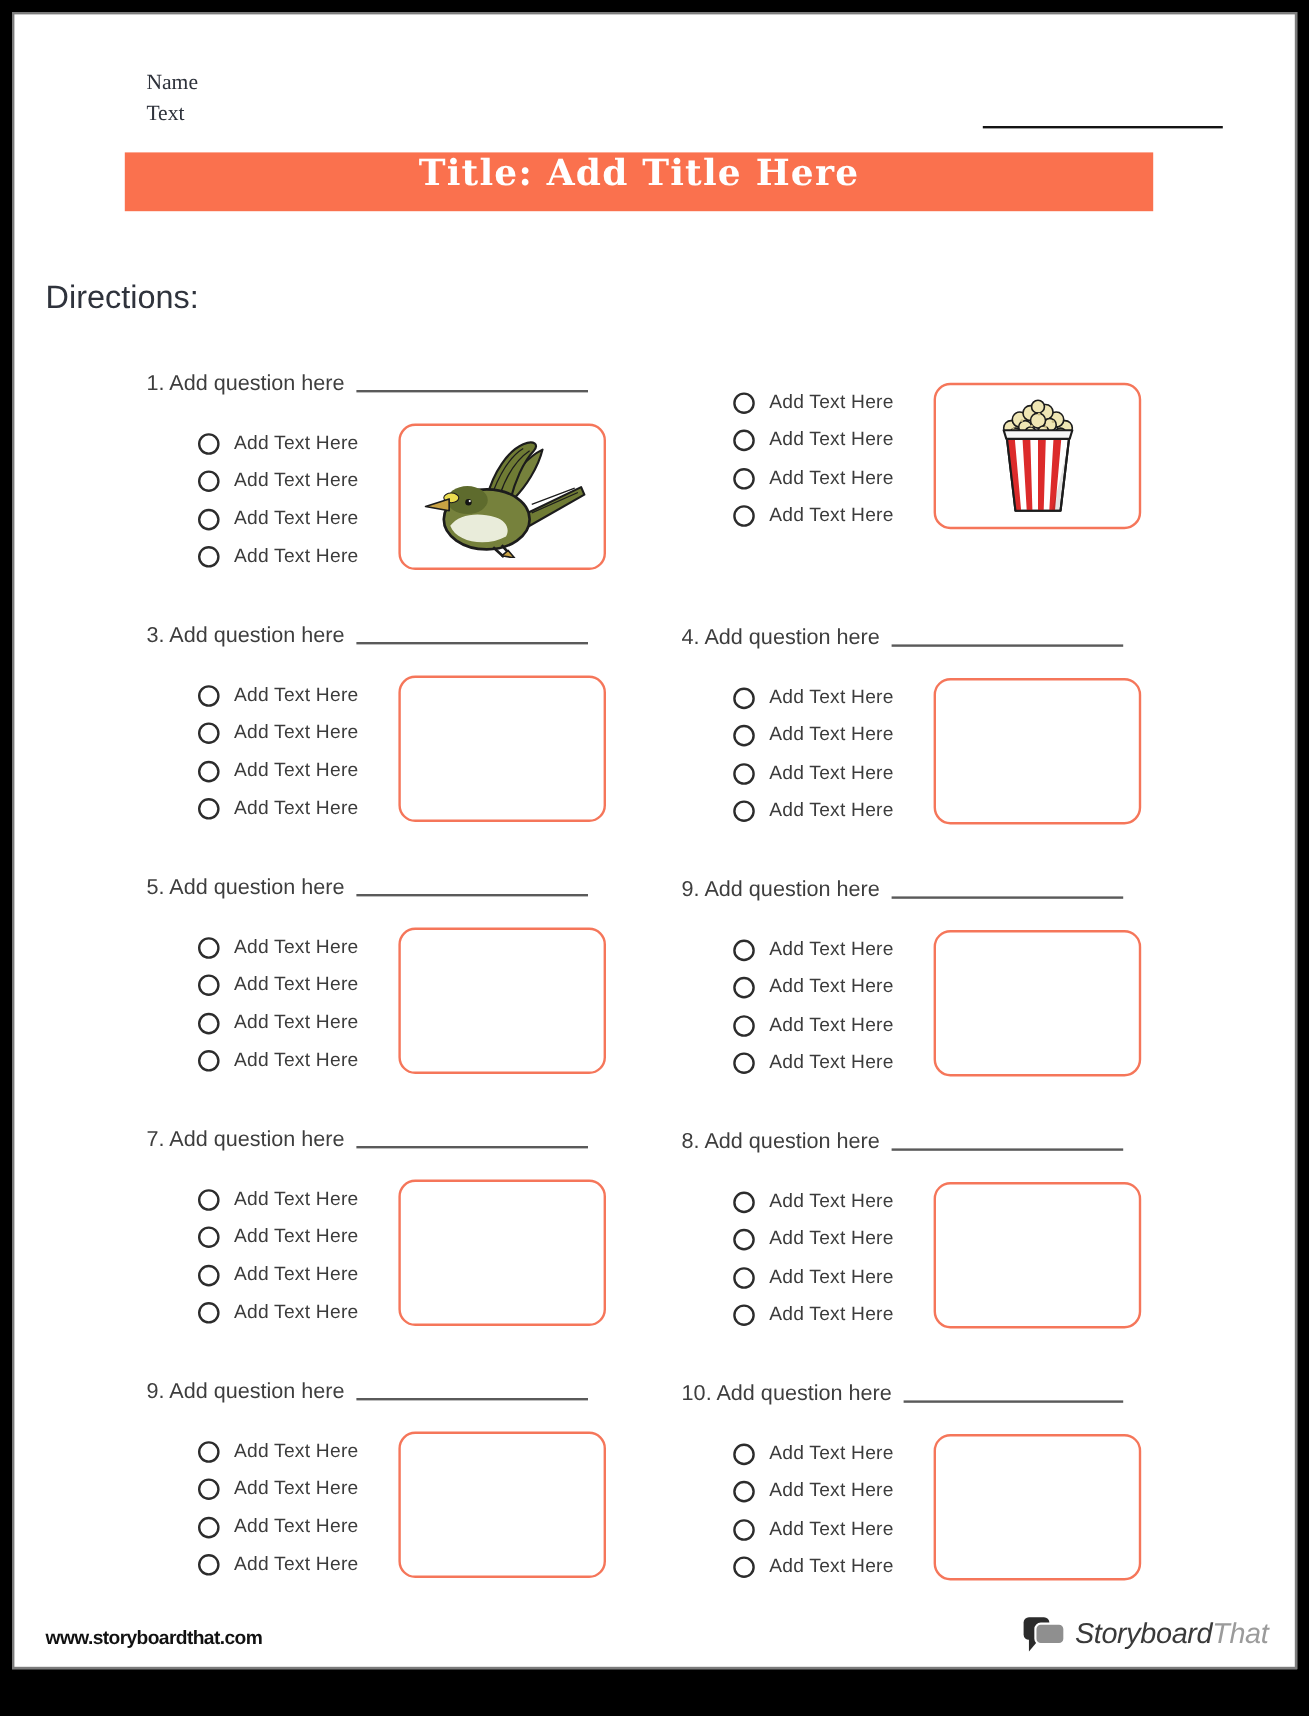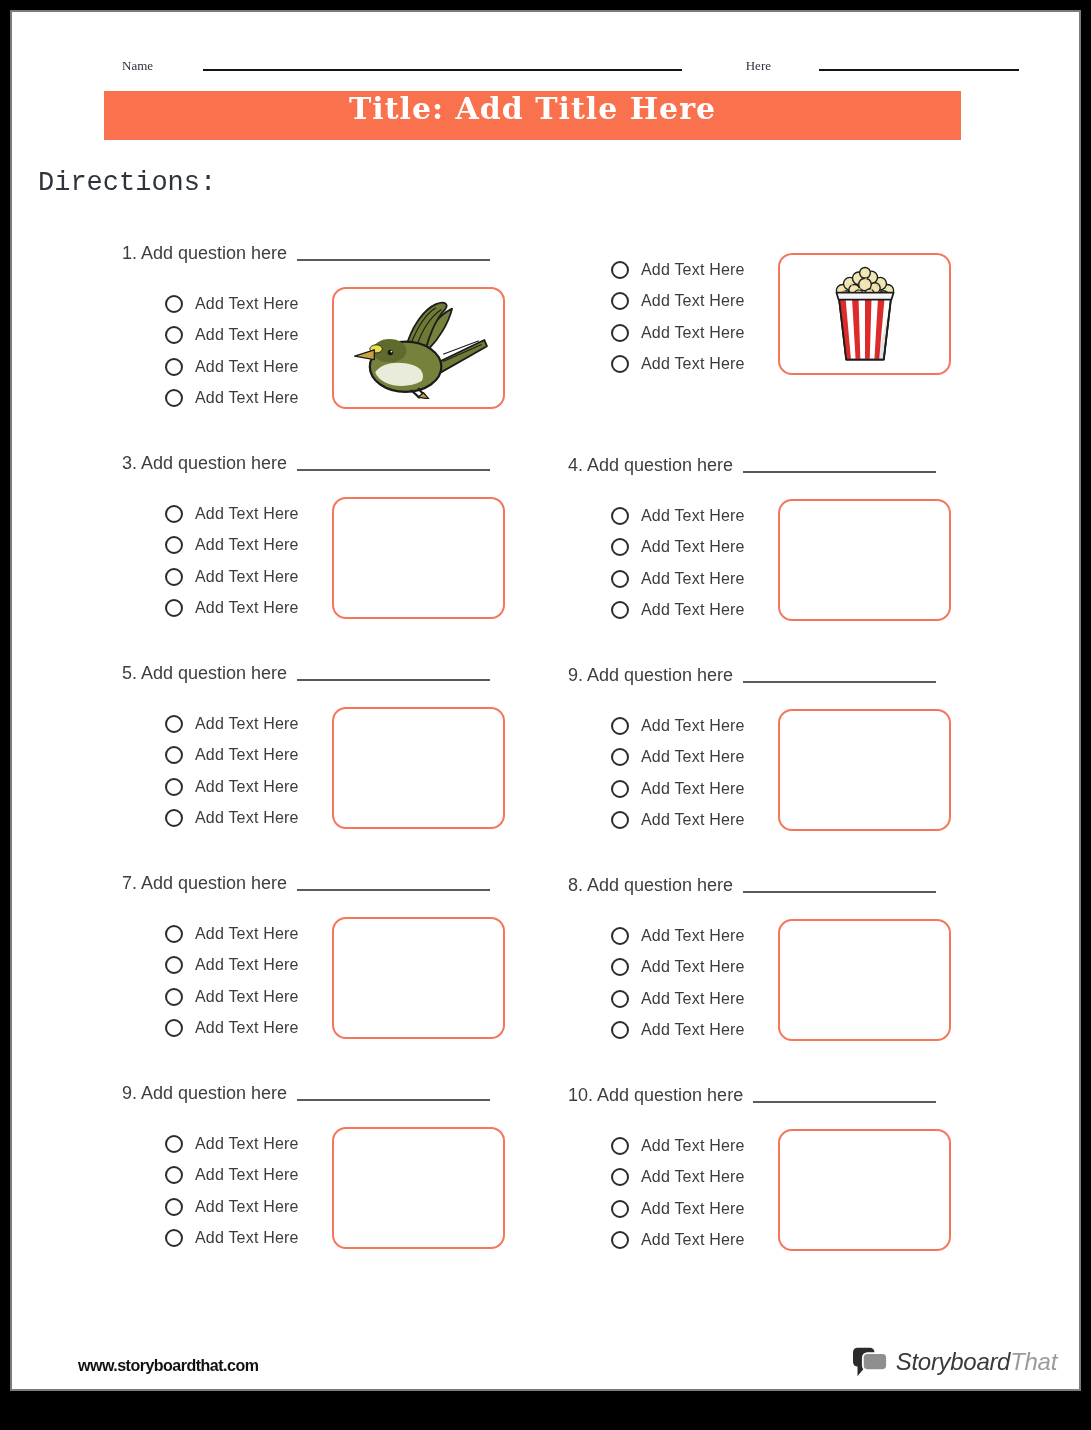--- a/index.html
+++ b/index.html
@@ -4,33 +4,33 @@
 <style>
   * { margin:0; padding:0; box-sizing:border-box; }
   html,body { width:1091px; height:1430px; background:#000; font-family:"Liberation Sans", sans-serif; }
   .canvas { position:relative; width:1091px; height:1430px; background:#000; overflow:hidden; }
   .page {
     position:absolute; left:10px; top:10px; width:1071px; height:1381px;
     background:#fff; border:2px solid #7c7c7c; overflow:hidden;
   }
   
   .header-row { margin:46px 60px 0 110px; display:flex; align-items:baseline;
-    font-family:"Liberation Serif", serif; font-size:13px; color:#2e323b; }
+    font-family:"Liberation Serif", serif; font-size:18px; color:#2e323b;flex-direction:column; }
   .fill-line { border-bottom:2px solid #141414; align-self:flex-end; margin-bottom:3px; }
   .name-line { flex:1; margin-left:50px; margin-right:64px; }
   .date-line { width:200px; margin-left:48px; }
   .title-banner {
     margin:17px 118px 0 92px; height:49px;
     display:flex; justify-content:center;
   }
   .title-banner span {
     font-family:"DejaVu Serif", serif; font-weight:bold; font-size:30px;
     color:#ffffff; letter-spacing:1px;
   }
-  .directions { margin:28px 0 0 26px; font-family:Liberation Mono, monospace;
+  .directions { margin:57px 0 0 26px; font-family:Liberation Sans, sans-serif;
     font-size:27px; color:#2f333c; }
   
   .questions-grid { margin:30px 0 0 110px; display:grid; grid-template-columns:446px 420px; }
   .q-block { height:178px; margin-bottom:32px; position:relative; }
   .q-block.right { transform:translateY(2px); }
   .q-line { width:368px; display:flex; align-items:flex-end;margin-top:15px; }
   .q-label { font-size:18px; color:#3e3e3e; white-space:nowrap; }
   .q-underline { flex:1; border-bottom:2px solid #5a5a5a; margin:0 0 3px 10px; height:14px; }
   .q-content { margin-top:24px; position:relative; padding-left:43px; }
   .q-option { height:31.5px; display:flex; align-items:center; }
@@ -38,37 +38,37 @@
     background:#fff; flex:0 0 auto; }
   .opt-label { margin-left:12px; font-size:16px; color:#3c3c3c; letter-spacing:0.2px; }
   .q-imagebox {
     position:absolute; left:210px; top:-1px; width:173px; height:122px;
     border:2.5px solid #f5765a; border-radius:14px; background:#fff;
     display:flex; align-items:center; justify-content:center; overflow:hidden;
   }
   .q-imagebox svg { width:152px; height:102px; }
   
   .footer-site { position:absolute; left:26px; bottom:14px; font-size:16px;
-    font-weight:700; letter-spacing:-0.5px; color:#111;margin-left:40px; }
+    font-weight:700; letter-spacing:-0.5px; color:#111; }
   .footer-logo { position:absolute; right:22px; bottom:10px; display:flex;
     align-items:center; gap:7px;font-style:italic; }
   .footer-logo svg { width:38px; height:34px; }
   .logo-text { font-size:24px; font-weight:500; letter-spacing:-0.3px; color:#3a3a3a; }
   .logo-that { color:#9b9b9b; }
 </style>
 </head>
 <body>
 
 <div class="canvas">
   <div class="page">
 
     <div class="header-row">
       <span>Name</span>
       <span class="fill-line name-line"></span>
-      <span>Here</span>
+      <span>Text</span>
       <span class="fill-line date-line"></span>
     </div>
 
     <div class="title-banner" style="background:#FA714E;">
       <span>Title: Add Title Here</span>
     </div>
 
     <div class="directions">Directions:</div>
 
     <div class="questions-grid" id="questions-grid">

